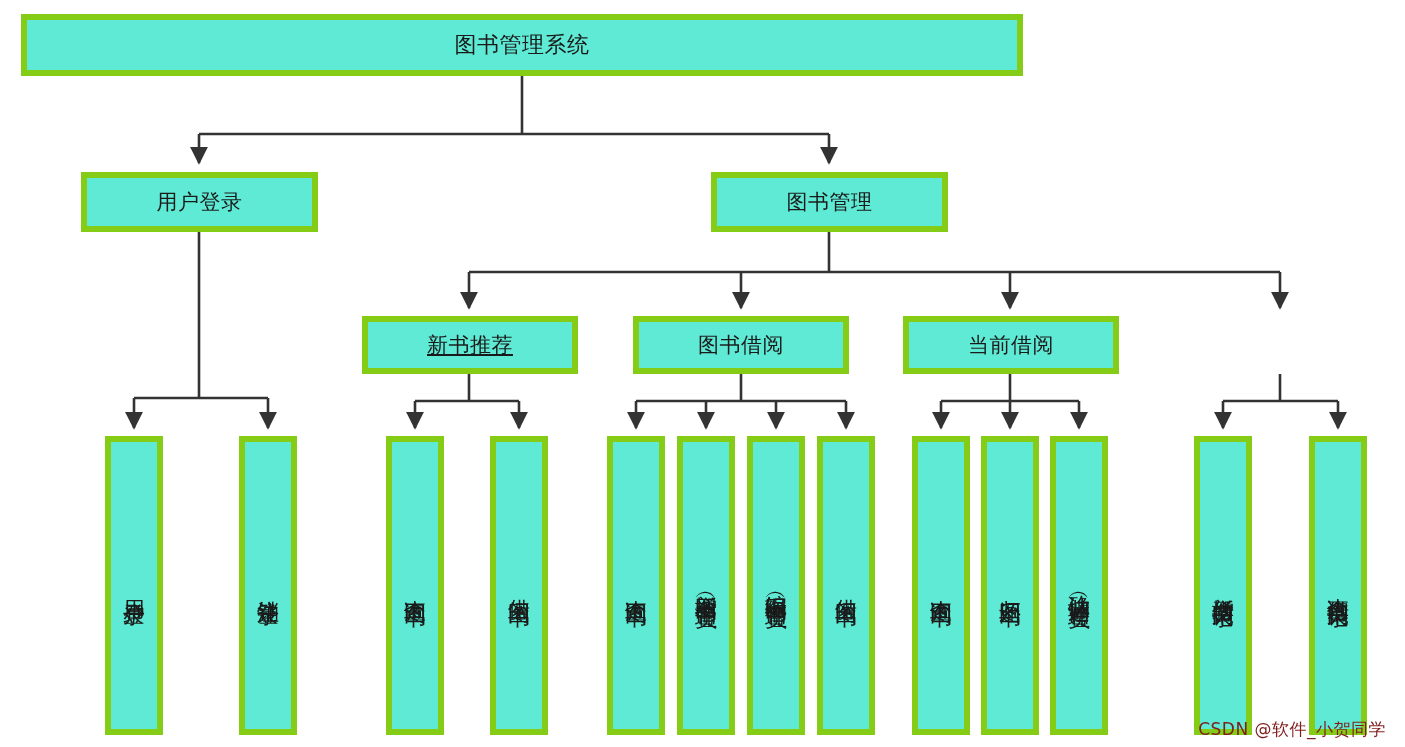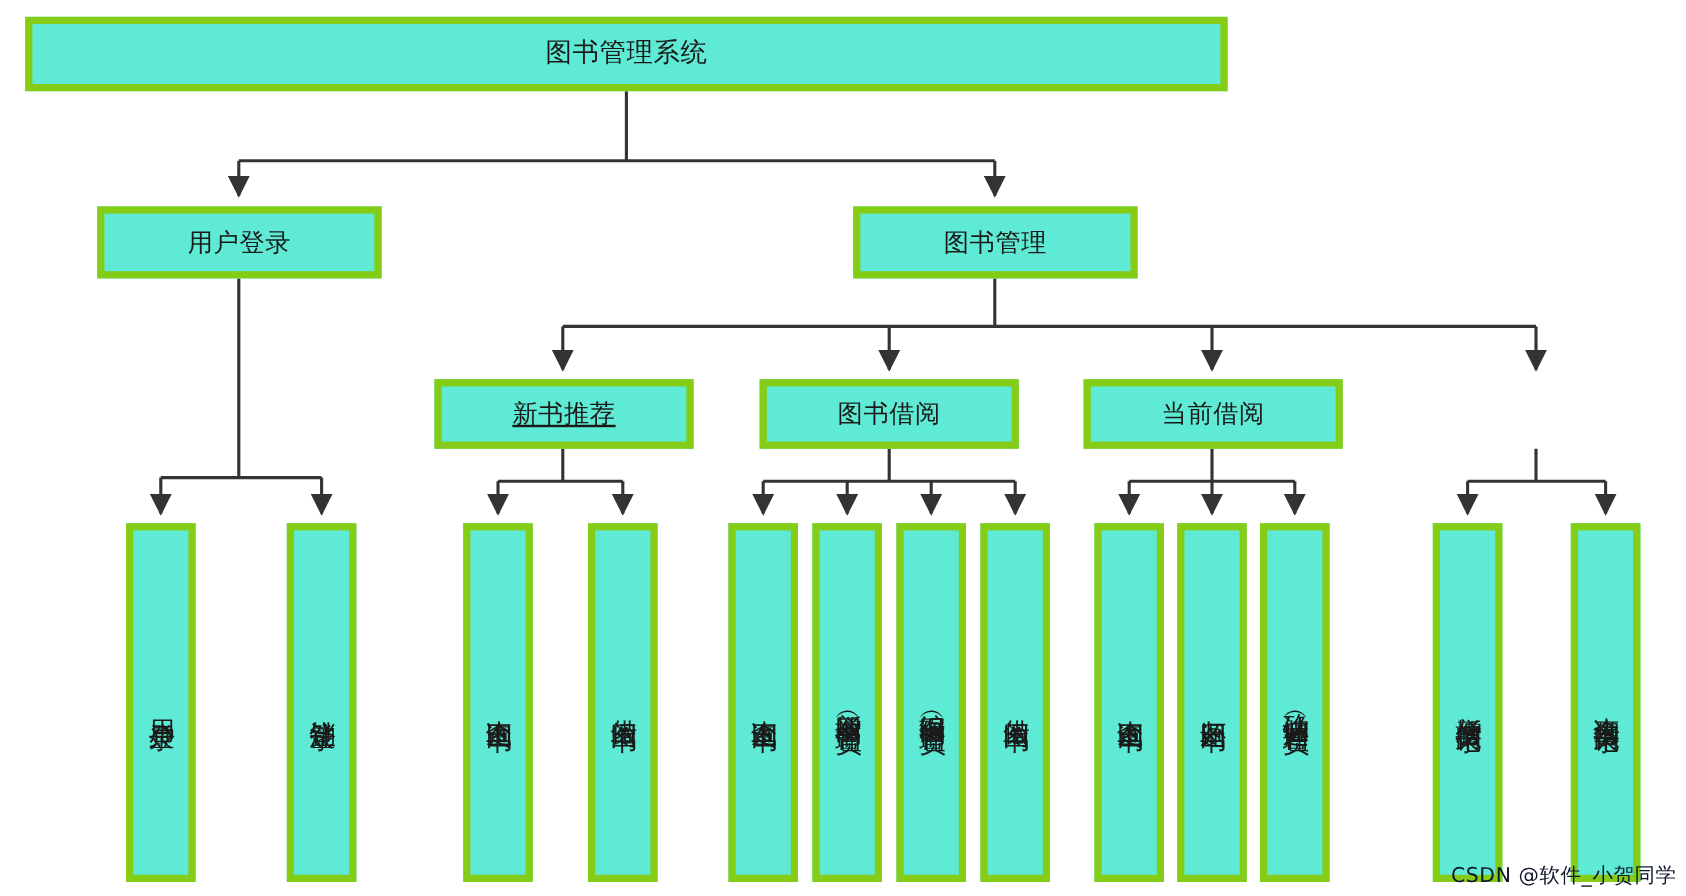--- a/index.html
+++ b/index.html
@@ -60,24 +60,24 @@
     position: absolute;
     left: 0;
     top: 0;
     width: 1405px;
     height: 747px;
     pointer-events: none;
   }
   
   #watermark {
     position: absolute;
-    right: 8px;
+    right: 19px;
     bottom: 6px;
     font-size: 17px;
-    color: #0f172a;
+    color: #7f1d1d;
     font-family: "DejaVu Sans", "Liberation Sans", sans-serif;
     white-space: nowrap;
     letter-spacing: 0.5px;
   }
 </style>
 </head>
 <body>
 
 <div id="canvas">
 

